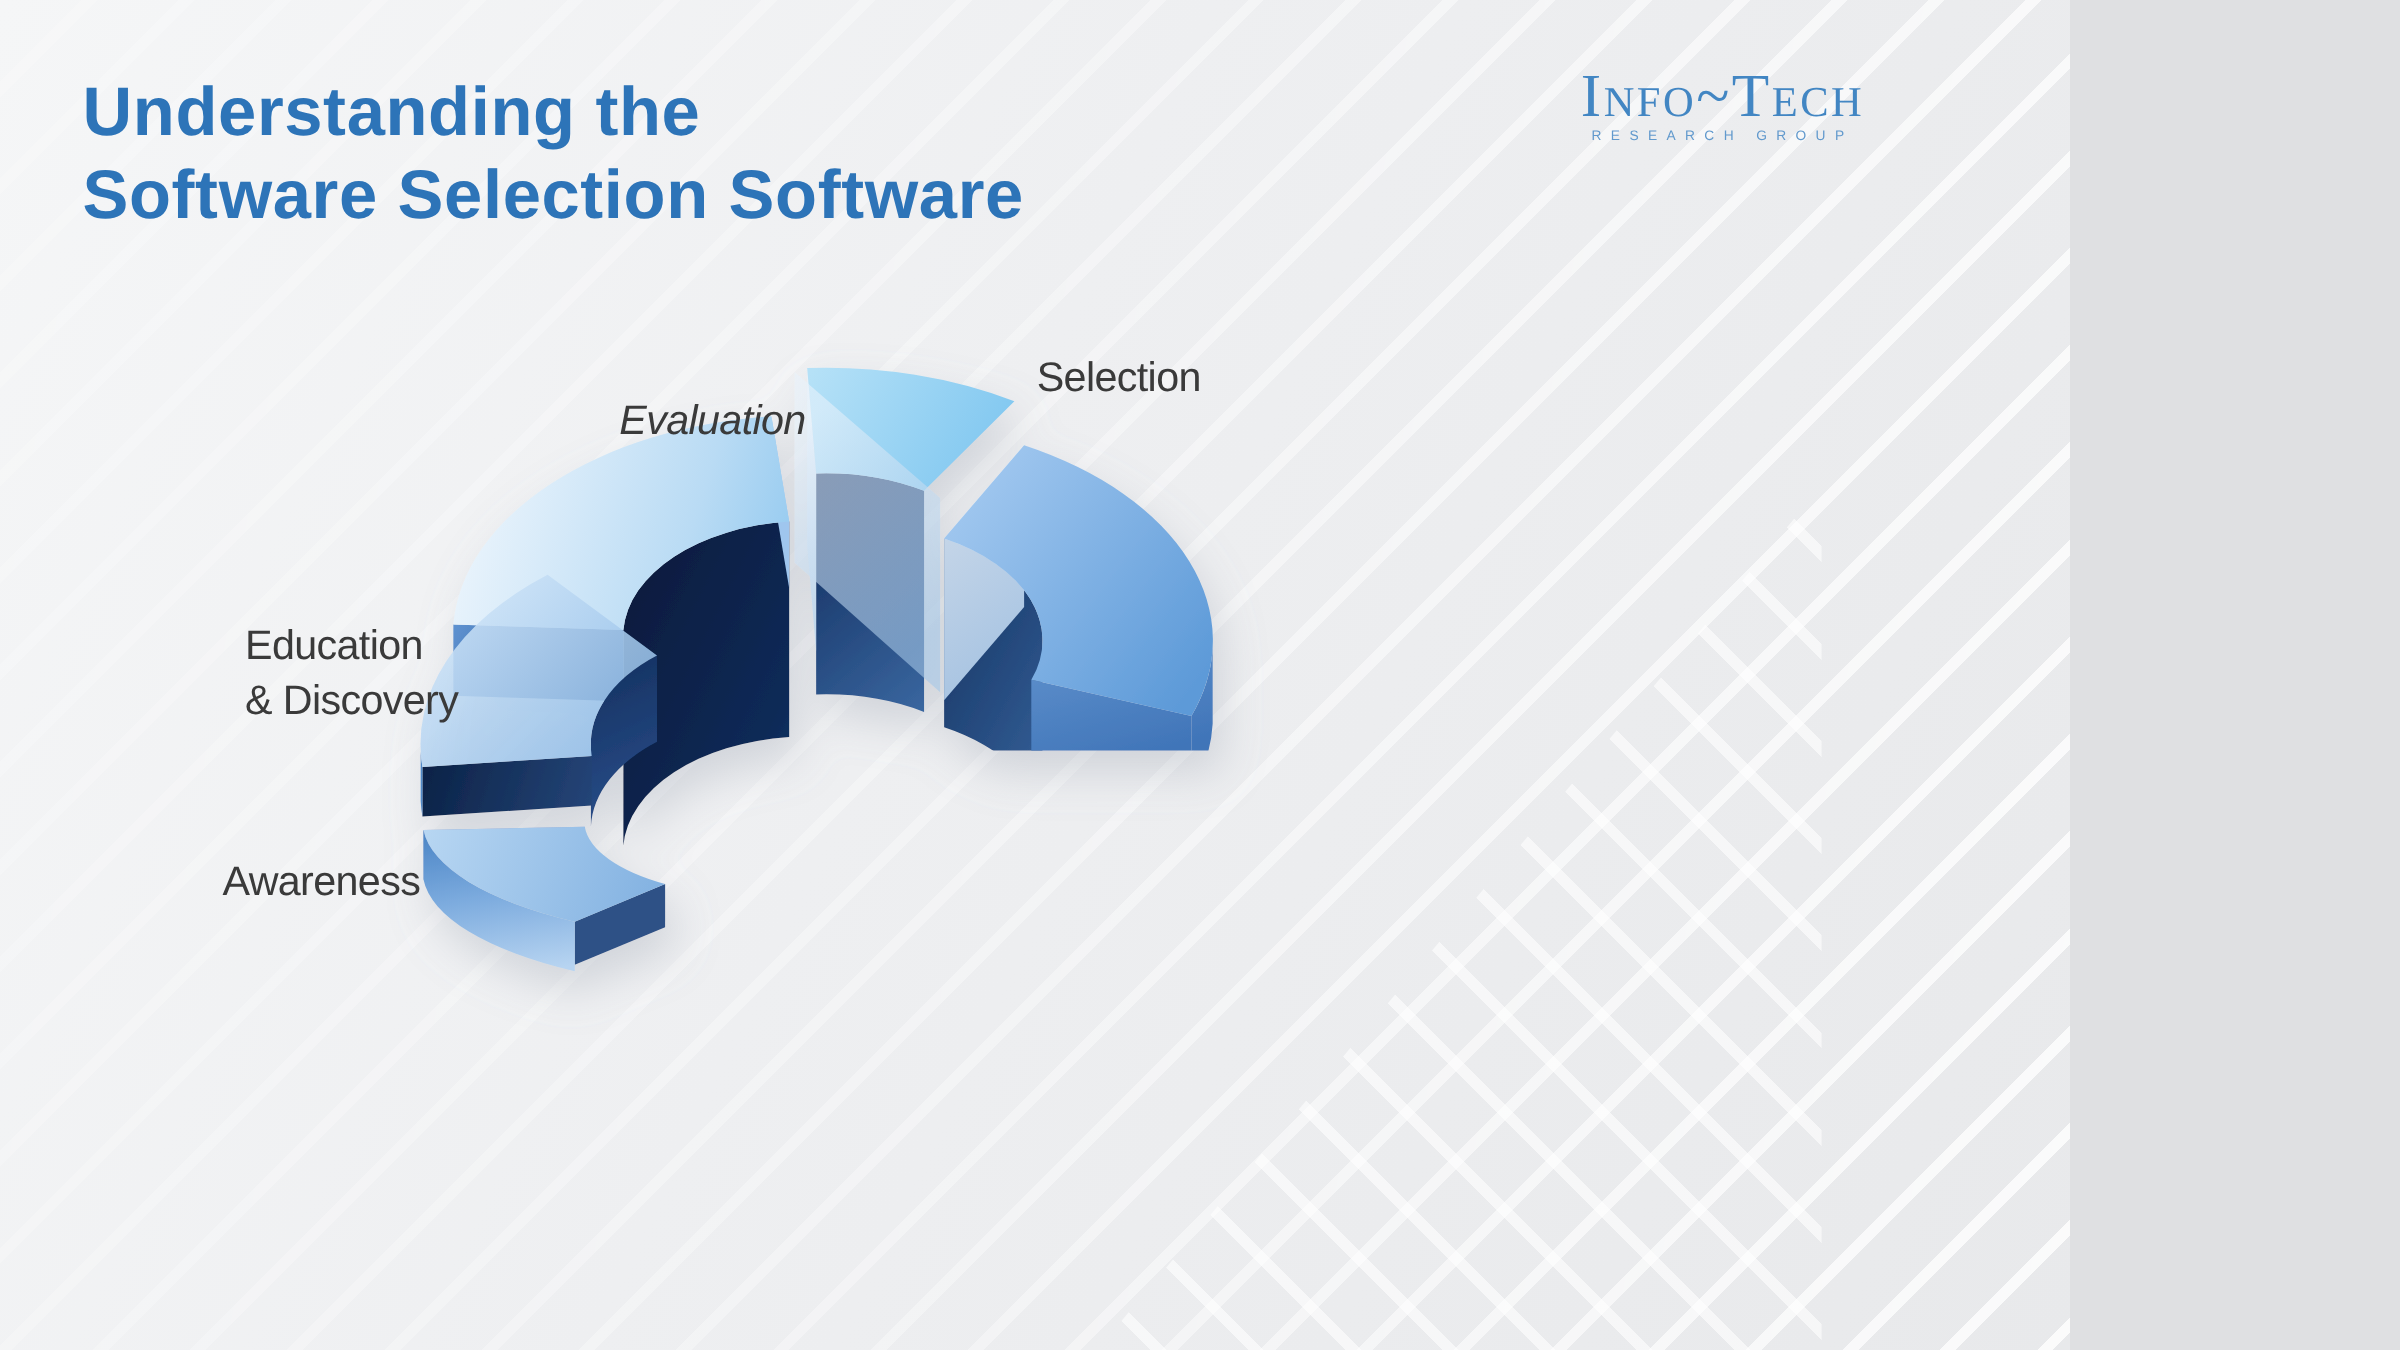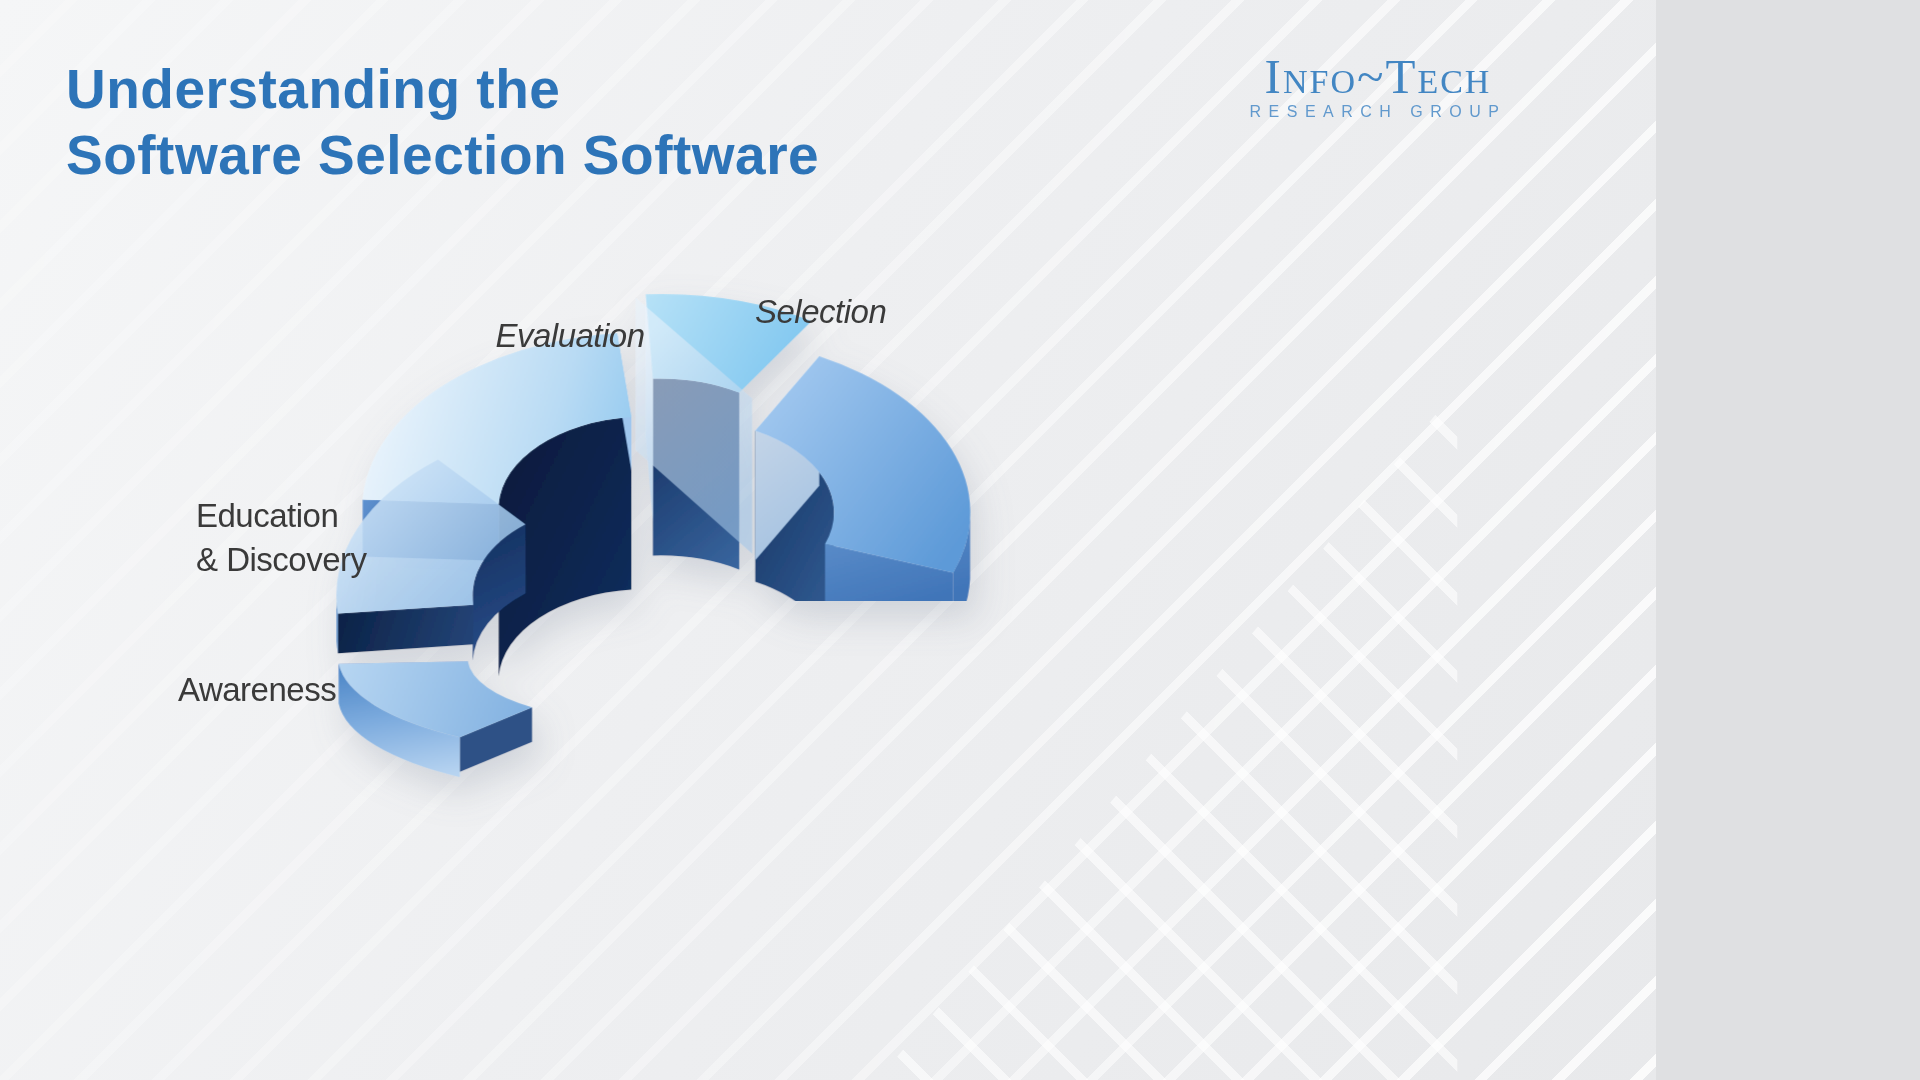--- a/index.html
+++ b/index.html
@@ -26,31 +26,31 @@
   .title{
     position:absolute;left:66px;top:56px;
     color:#2d74b8;font-weight:700;font-size:55px;line-height:66px;letter-spacing:.5px;
   }
   .logo{position:absolute;left:1238px;top:52px;width:280px;text-align:center;}
   .logo-brand{
     font-family:"Liberation Serif",serif;font-variant:small-caps;
     font-size:49px;line-height:50px;color:#4286c3;letter-spacing:2px;font-weight:400;
   }
   .logo-sub{
-    font-size:16px;color:#6199cd;letter-spacing:7.5px;margin-top:1px;font-weight:400;
+    font-size:11px;color:#6199cd;letter-spacing:7.5px;margin-top:1px;font-weight:400;
   }
   .seg-label{
     position:absolute;color:#3a3a3a;font-size:33px;line-height:44px;letter-spacing:-.5px;
     white-space:pre-line;font-weight:400;
   }
   .lbl-evaluation{left:430px;top:314px;width:280px;text-align:center;font-style:italic;}
-  .lbl-selection{left:755px;top:290px;width:280px;font-style:italic;}
+  .lbl-selection{left:755px;top:280px;width:280px;text-align:center;}
   .lbl-negotiation{left:1045px;top:340px;width:340px;text-align:center;}
   .lbl-education{left:166px;top:494px;text-align:left;margin-left:30px;}
-  .lbl-awareness{left:178px;top:668px;text-align:center;}
+  .lbl-awareness{left:178px;top:683px;text-align:center;}
   .donut{position:absolute;inset:0;}
 </style>
 </head>
 <body>
 
 <div class="slide">
 
   <div class="stripes"></div>
   <div class="stripes-alt"></div>
 

